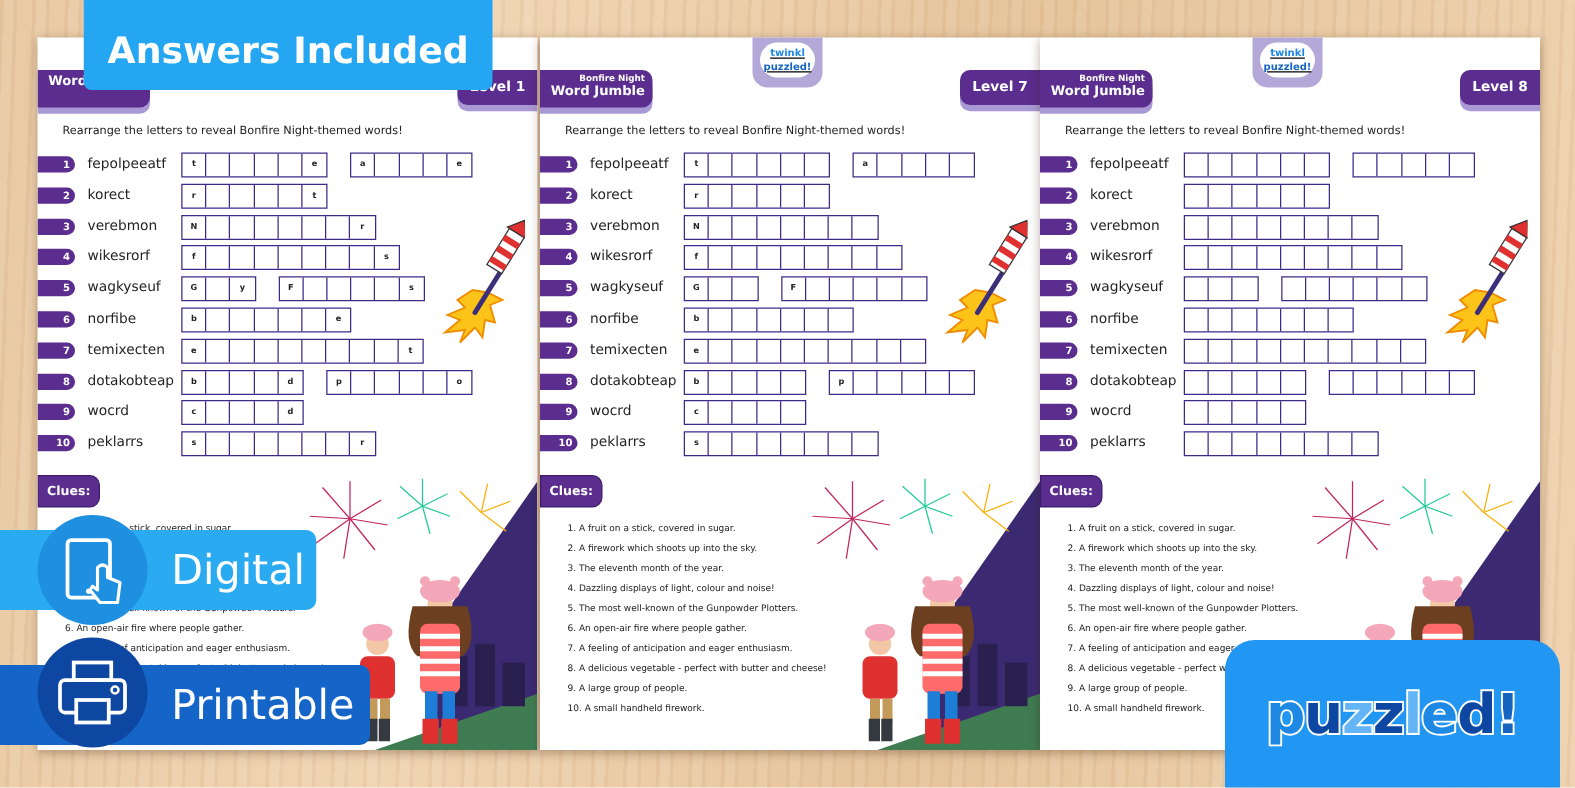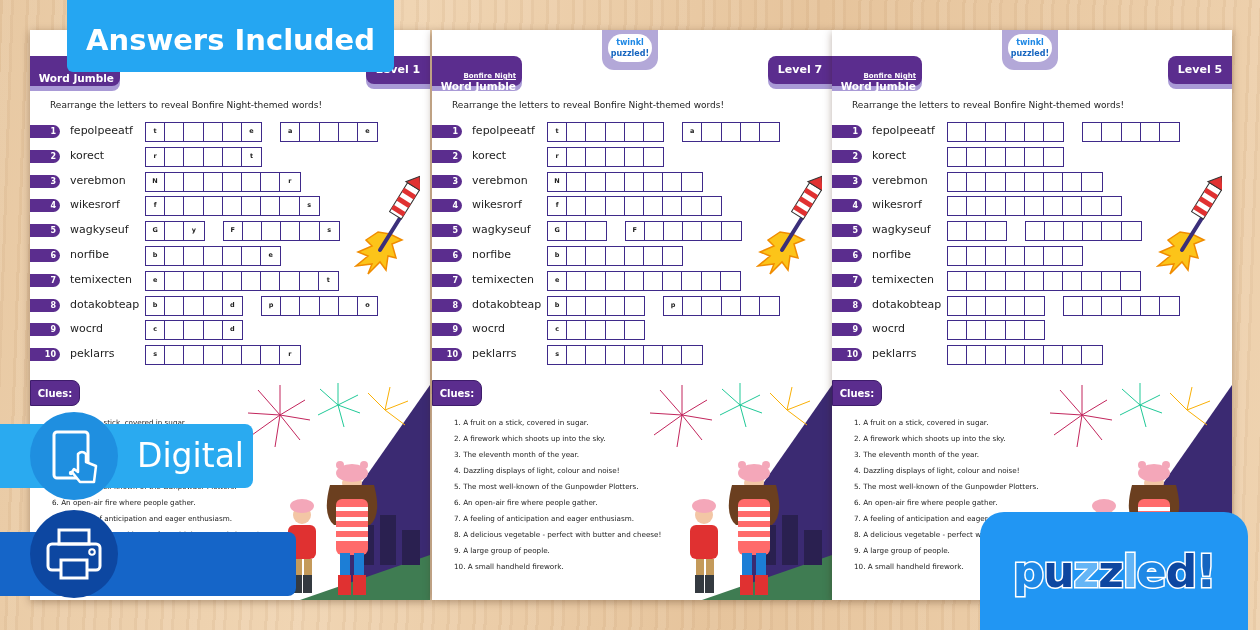--- a/index.html
+++ b/index.html
@@ -21,32 +21,32 @@
   }
   .page.p1 { left: 30px; z-index: 1; }
   .page.p2 { left: 432px; z-index: 2; }
   .page.p3 { left: 832px; z-index: 3; }
   .title-tab {
     position: absolute; left: 0; top: 26px; width: 90px; height: 30px;
     background: #5b2d8e; border-radius: 0 8px 8px 0;
     color: #fff; text-align: right; padding-right: 6px;
     box-shadow: 0 5px 0 #a99ad6;
   }
-  .title-tab .small { font-size: 7px; font-weight: bold; display: block; padding-top: 16px; line-height: 8px; text-decoration: underline; }
+  .title-tab .small { font-size: 7px; font-weight: bold; display: block; padding-top: 3px; line-height: 8px; }
   .title-tab .big { font-size: 10.5px; font-weight: bold; display: block; line-height: 13px; }
   .level-tab {
     position: absolute; right: 0; top: 26px; width: 64px; height: 28px;
     background: #5b2d8e; border-radius: 8px 0 0 8px;
     color: #fff; font-weight: bold; font-size: 11px; line-height: 28px; text-align: center;
     box-shadow: 0 5px 0 #a99ad6;
   }
   .logo-badge {
     position: absolute; left: 170px; top: -4px; width: 56px; height: 44px;
     background: #b3a8d8; border-radius: 0 0 12px 12px;
-    display: flex; align-items: center; justify-content: center;
+    display: flex; align-items: center; justify-content: center; text-decoration: underline;
   }
   .logo-cloud {
     width: 44px; height: 28px; background: #fff; border-radius: 14px;
     text-align: center; font-size: 8px; font-weight: bold; line-height: 11px; padding-top: 3px;
   }
   .logo-cloud .t { color: #1e88e5; display: block; }
   .logo-cloud .p { color: #1565c0; display: block; }
   .instructions { position: absolute; left: 20px; top: 70px; font-size: 9px; color: #222; }
   .rows { position: absolute; left: 0; top: 92px; width: 400px; }
   .row { position: relative; height: 24.8px; }
@@ -632,21 +632,21 @@
     <div class="logo-badge">
       <div class="logo-cloud">
         <span class="t">twinkl</span>
         <span class="p">puzzled!</span>
       </div>
     </div>
     <div class="title-tab">
       <span class="small">Bonfire Night</span>
       <span class="big">Word Jumble</span>
     </div>
-    <div class="level-tab">Level 5</div>
+    <div class="level-tab">Level 8</div>
     <div class="instructions">Rearrange the letters to reveal Bonfire Night-themed words!</div>
     <div class="rows">
         <div class="row">
           <div class="num-pill">1</div>
           <div class="jumble">fepolpeeatf</div>
           <div class="boxes">
             <div class="word">
               <div class="cell"></div>
               <div class="cell"></div>
               <div class="cell"></div>
@@ -909,19 +909,20 @@
 <div class="badge printable">
   <div class="bar"></div>
   <div class="circle">
     <svg width="64" height="64" viewBox="0 0 64 64">
       <rect x="17" y="8" width="30" height="14" fill="none" stroke="#fff" stroke-width="3"></rect>
       <rect x="6" y="22" width="52" height="26" rx="4" fill="none" stroke="#fff" stroke-width="3"></rect>
       <circle cx="50" cy="30" r="2.8" fill="none" stroke="#fff" stroke-width="2"></circle>
       <rect x="19" y="38" width="26" height="18" fill="#0d47a1" stroke="#fff" stroke-width="3"></rect>
     </svg>
   </div>
+  <div class="label">Printable</div>
 </div>
 
 <div class="puzzled-card">
   <div class="puzzled-word">
     <span style="color:#1e88e5">p</span><span style="color:#0d47a1">u</span><span style="color:#64b5f6">z</span><span style="color:#0d47a1">z</span><span style="color:#64b5f6">l</span><span style="color:#1e88e5">e</span><span style="color:#0d47a1">d</span><span style="color:#1565c0">!</span>
   </div>
 </div>
 
 </body></html>

